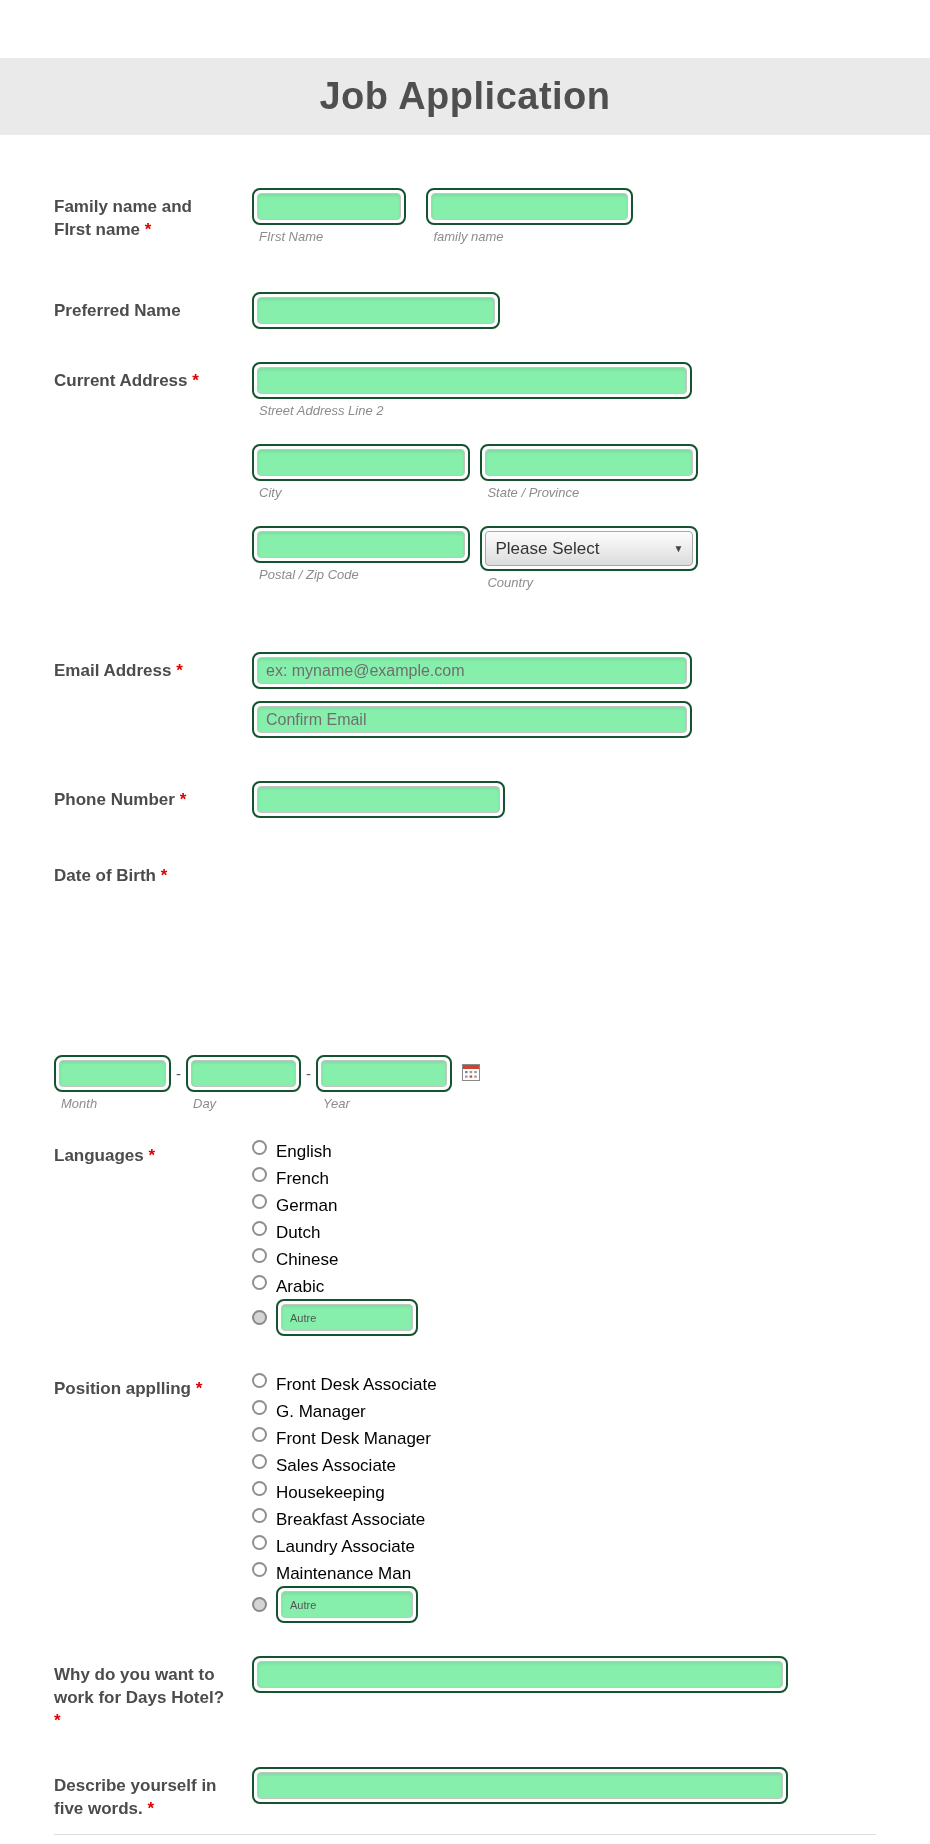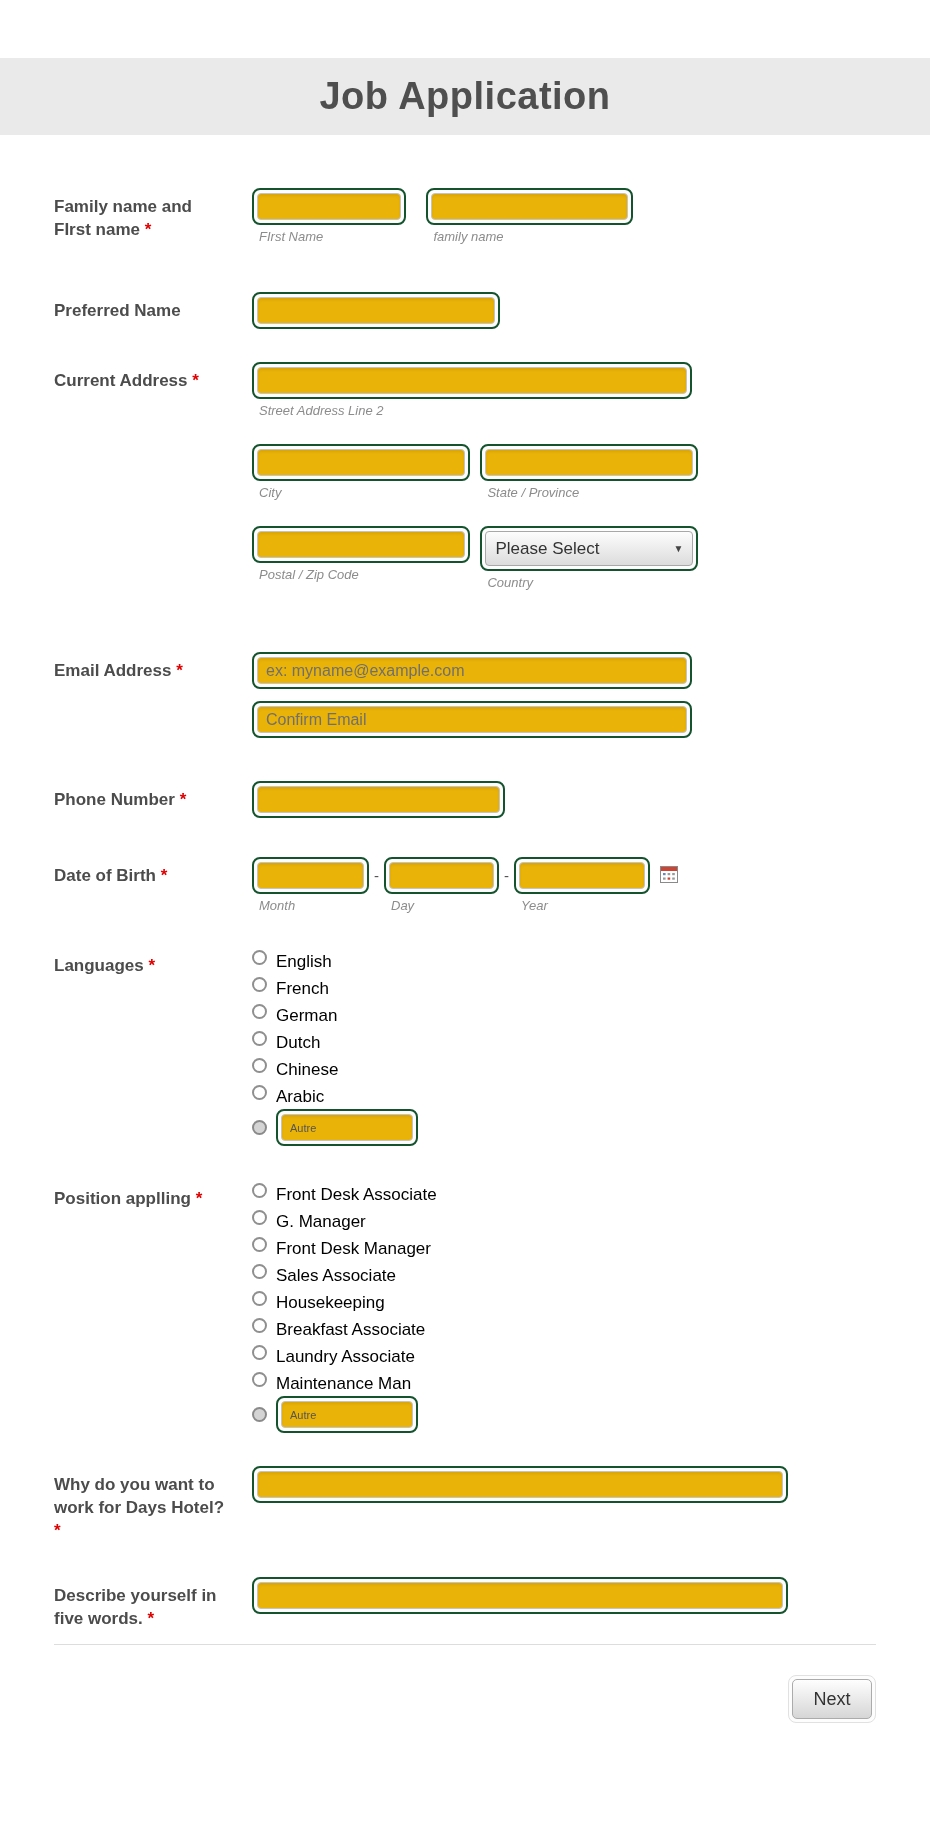--- a/index.html
+++ b/index.html
@@ -53,21 +53,21 @@
     vertical-align: top;
   }
   input.text {
     display: block;
     border: 1px solid #c4c4c4;
     border-radius: 4px;
     height: 27px;
     padding: 0 8px;
     font-size: 16px;
     color: #555;
-    background: #eab308;
+    background: #86efac;
     box-shadow: inset 0 2px 3px rgba(0,0,0,0.08);
     outline: none;
     font-family: "Liberation Sans", sans-serif;
   }
   input.text::placeholder { color: #6f6f6f; opacity: 1; }
 
   .sub {
     font-size: 13px;
     font-style: italic;
     color: #8c8c8c;
@@ -133,21 +133,21 @@
   .opt-other { display: flex; align-items: center; margin-top: 2px; }
   .opt-other .ring { padding: 3px; }
   input.other-input { font-size: 11px; color: #555; }
 
   
   .mb-name    { margin-bottom: 48px; }
   .mb-pref    { margin-bottom: 33px; }
   .mb-addr    { margin-bottom: 62px; }
   .mb-email   { margin-bottom: 43px; }
   .mb-phone   { margin-bottom: 39px; }
-  .mb-dob     { margin-bottom: 34px; }
+  .mb-dob     { margin-bottom: 26px; flex-direction: column; }
   .mb-lang    { margin-bottom: 34px; }
   .mb-pos     { margin-bottom: 33px; }
   .mb-why     { margin-bottom: 35px; }
   .mb-desc    { margin-bottom: 14px; }
 
   .divider {
     border: none;
     border-top: 1px solid #ddd;
     margin: 0 54px;
   }

